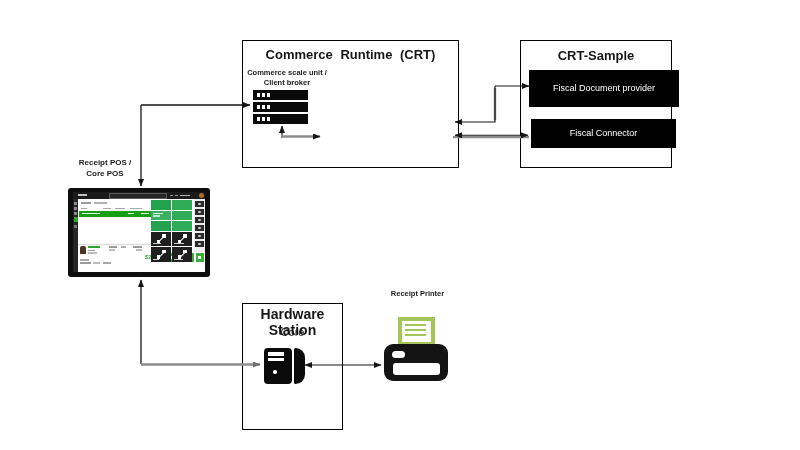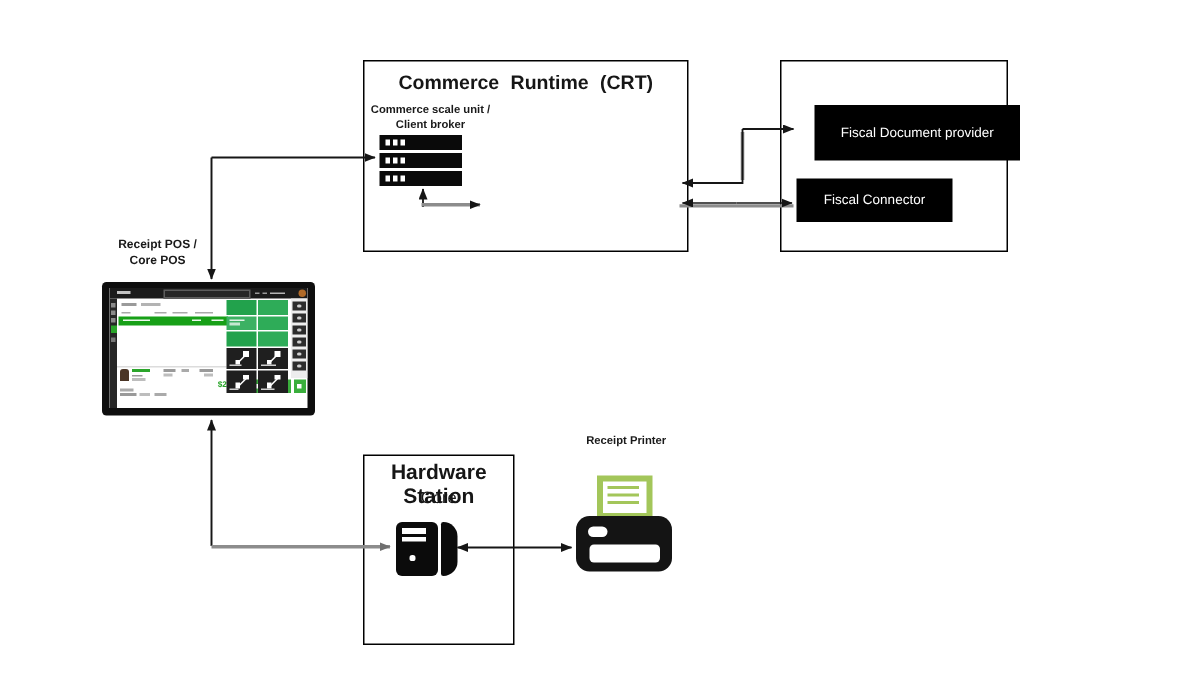--- a/index.html
+++ b/index.html
@@ -61,24 +61,25 @@
       <div class="srv-row" style="top:24px;">
         <div class="srv-sq" style="left:4px;"></div>
           <div class="srv-sq" style="left:9px;"></div>
           <div class="srv-sq" style="left:14px;"></div>
       </div>
     </div>
 
   </div>
 
   <div class="outline-box" style="left:520px;top:40px;width:150px;height:126px;">
-    <div class="black-box" style="left:22px;top:29px;width:137px;height:37px;">
+    <div class="box-title" style="top:7px;">CRT-Sample</div>
+    <div class="black-box" style="left:8px;top:29px;width:150px;height:37px;">
       <span>Fiscal Document provider</span>
     </div>
-    <div class="black-box" style="left:10px;top:78px;width:104px;height:29px;">
+    <div class="black-box" style="left:10px;top:78px;width:145px;height:29px;">
       <span>Fiscal Connector</span>
     </div>
   </div>
 
   <div class="small-label" style="left:60px;top:157px;width:90px;font-size:8px;">Receipt POS /</div>
   <div class="small-label" style="left:60px;top:168px;width:90px;font-size:8px;">Core POS</div>
 
   <div class="pos-tablet">
     <div class="pos-screen">
 

